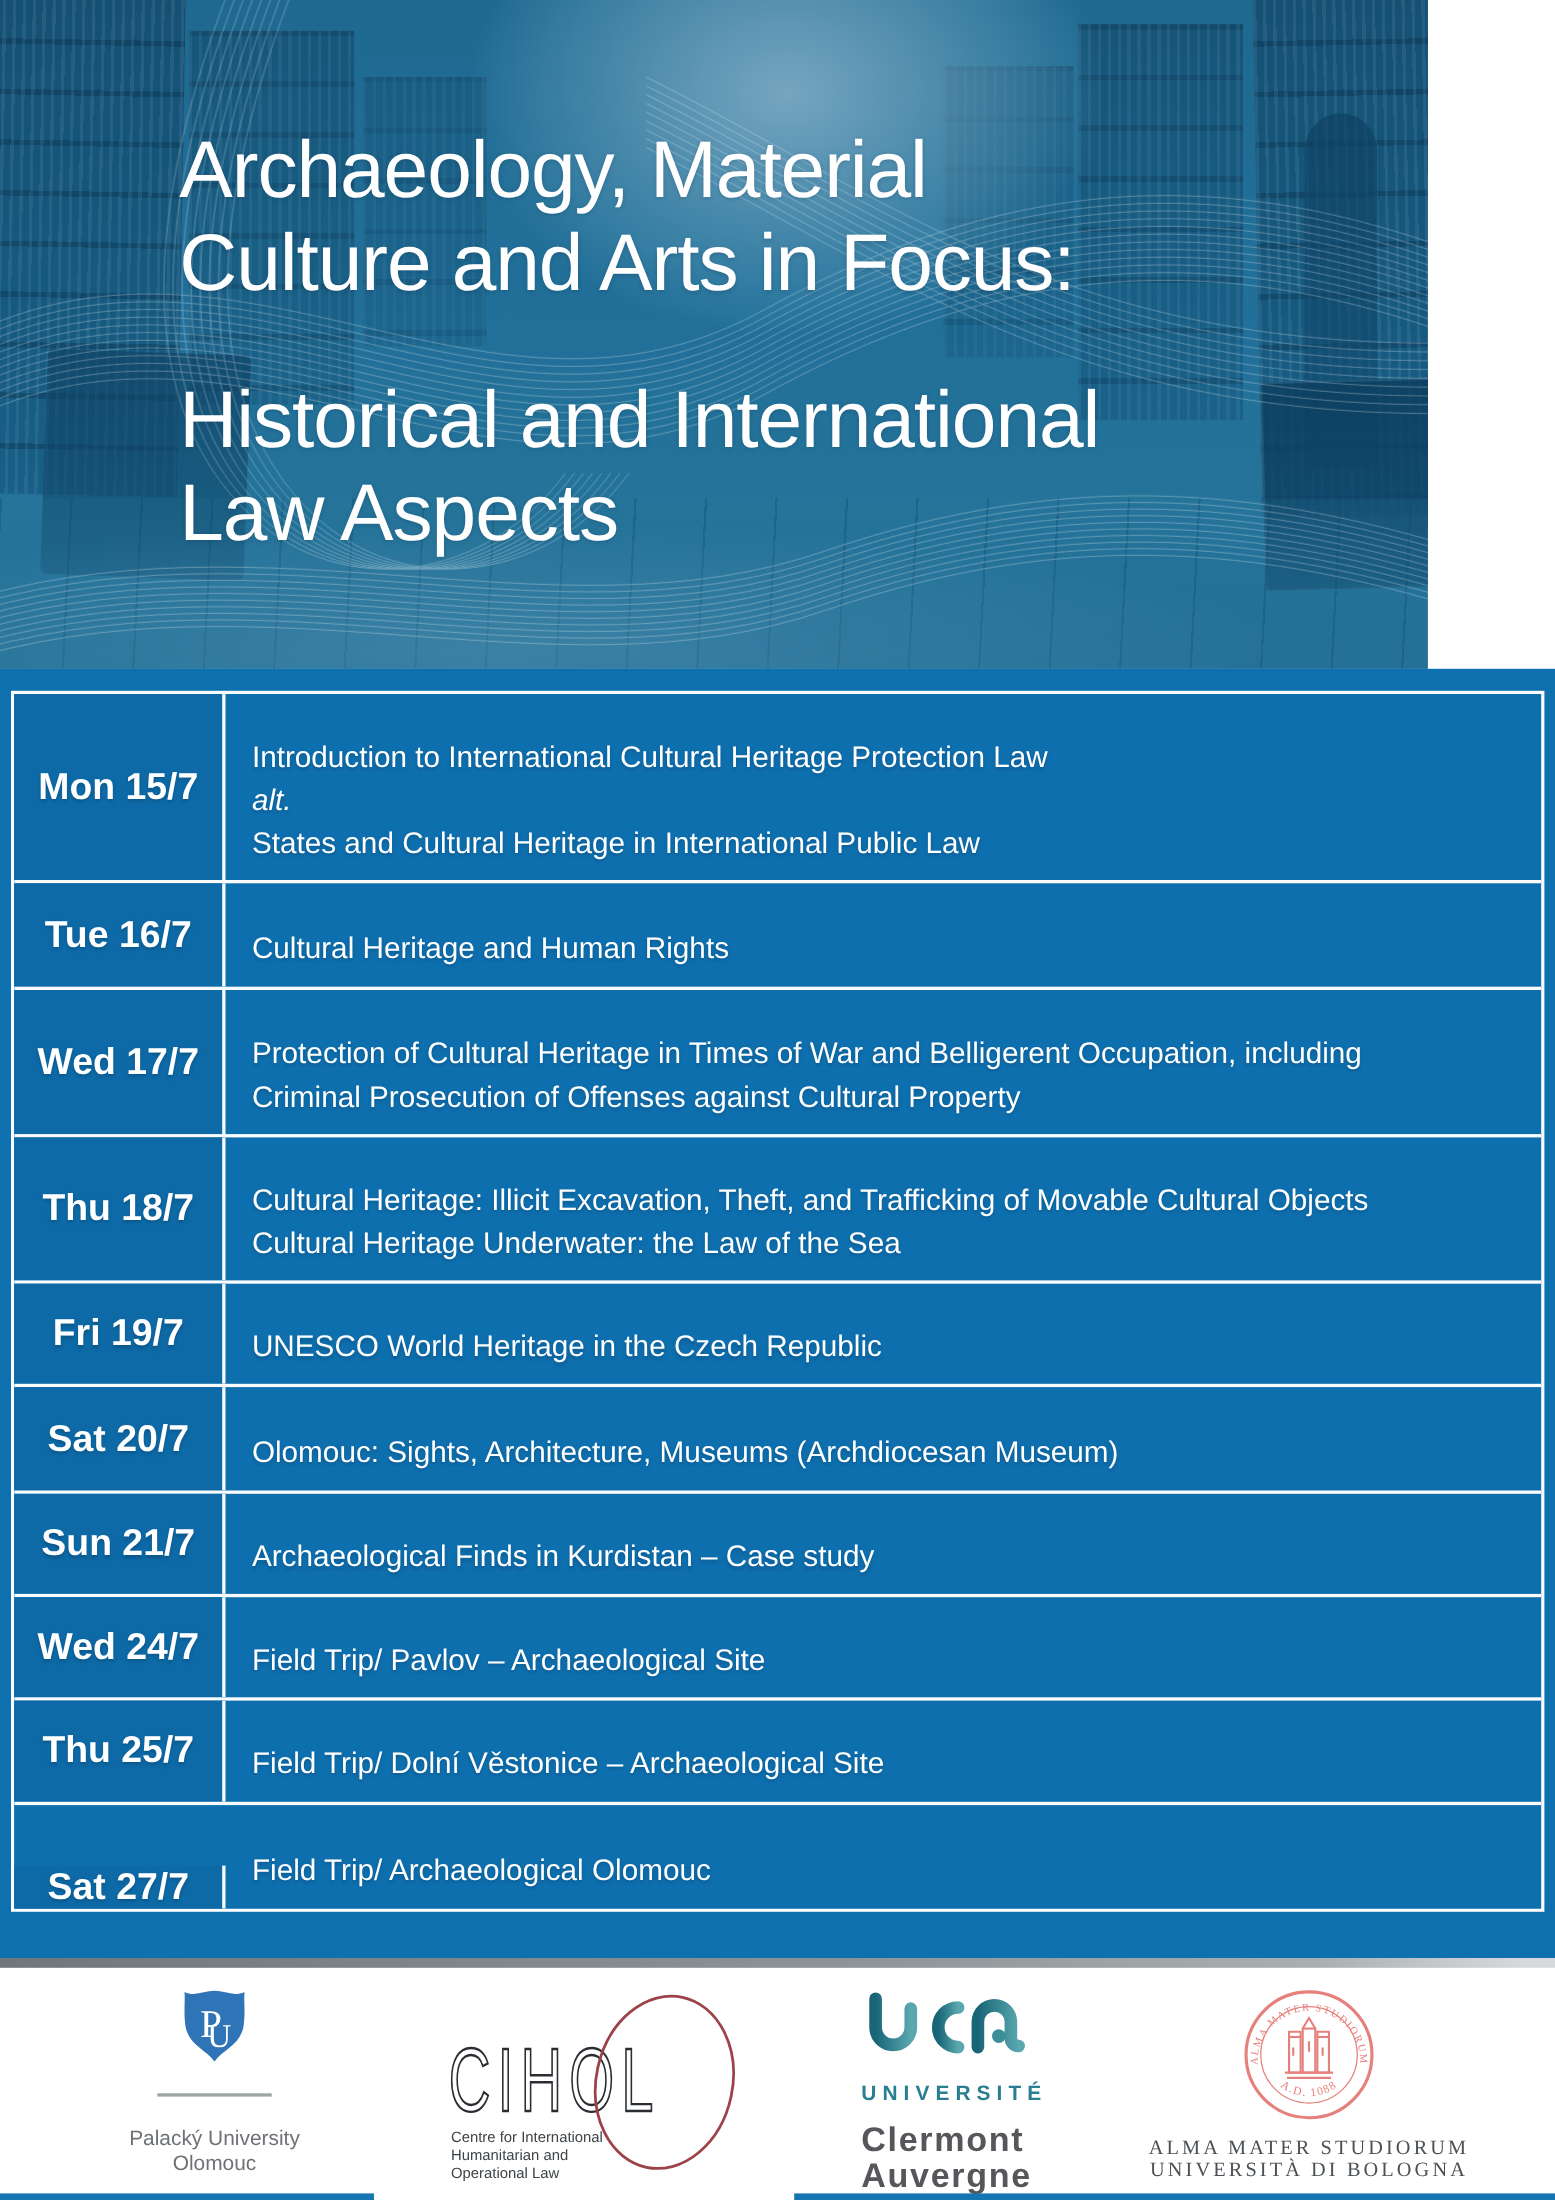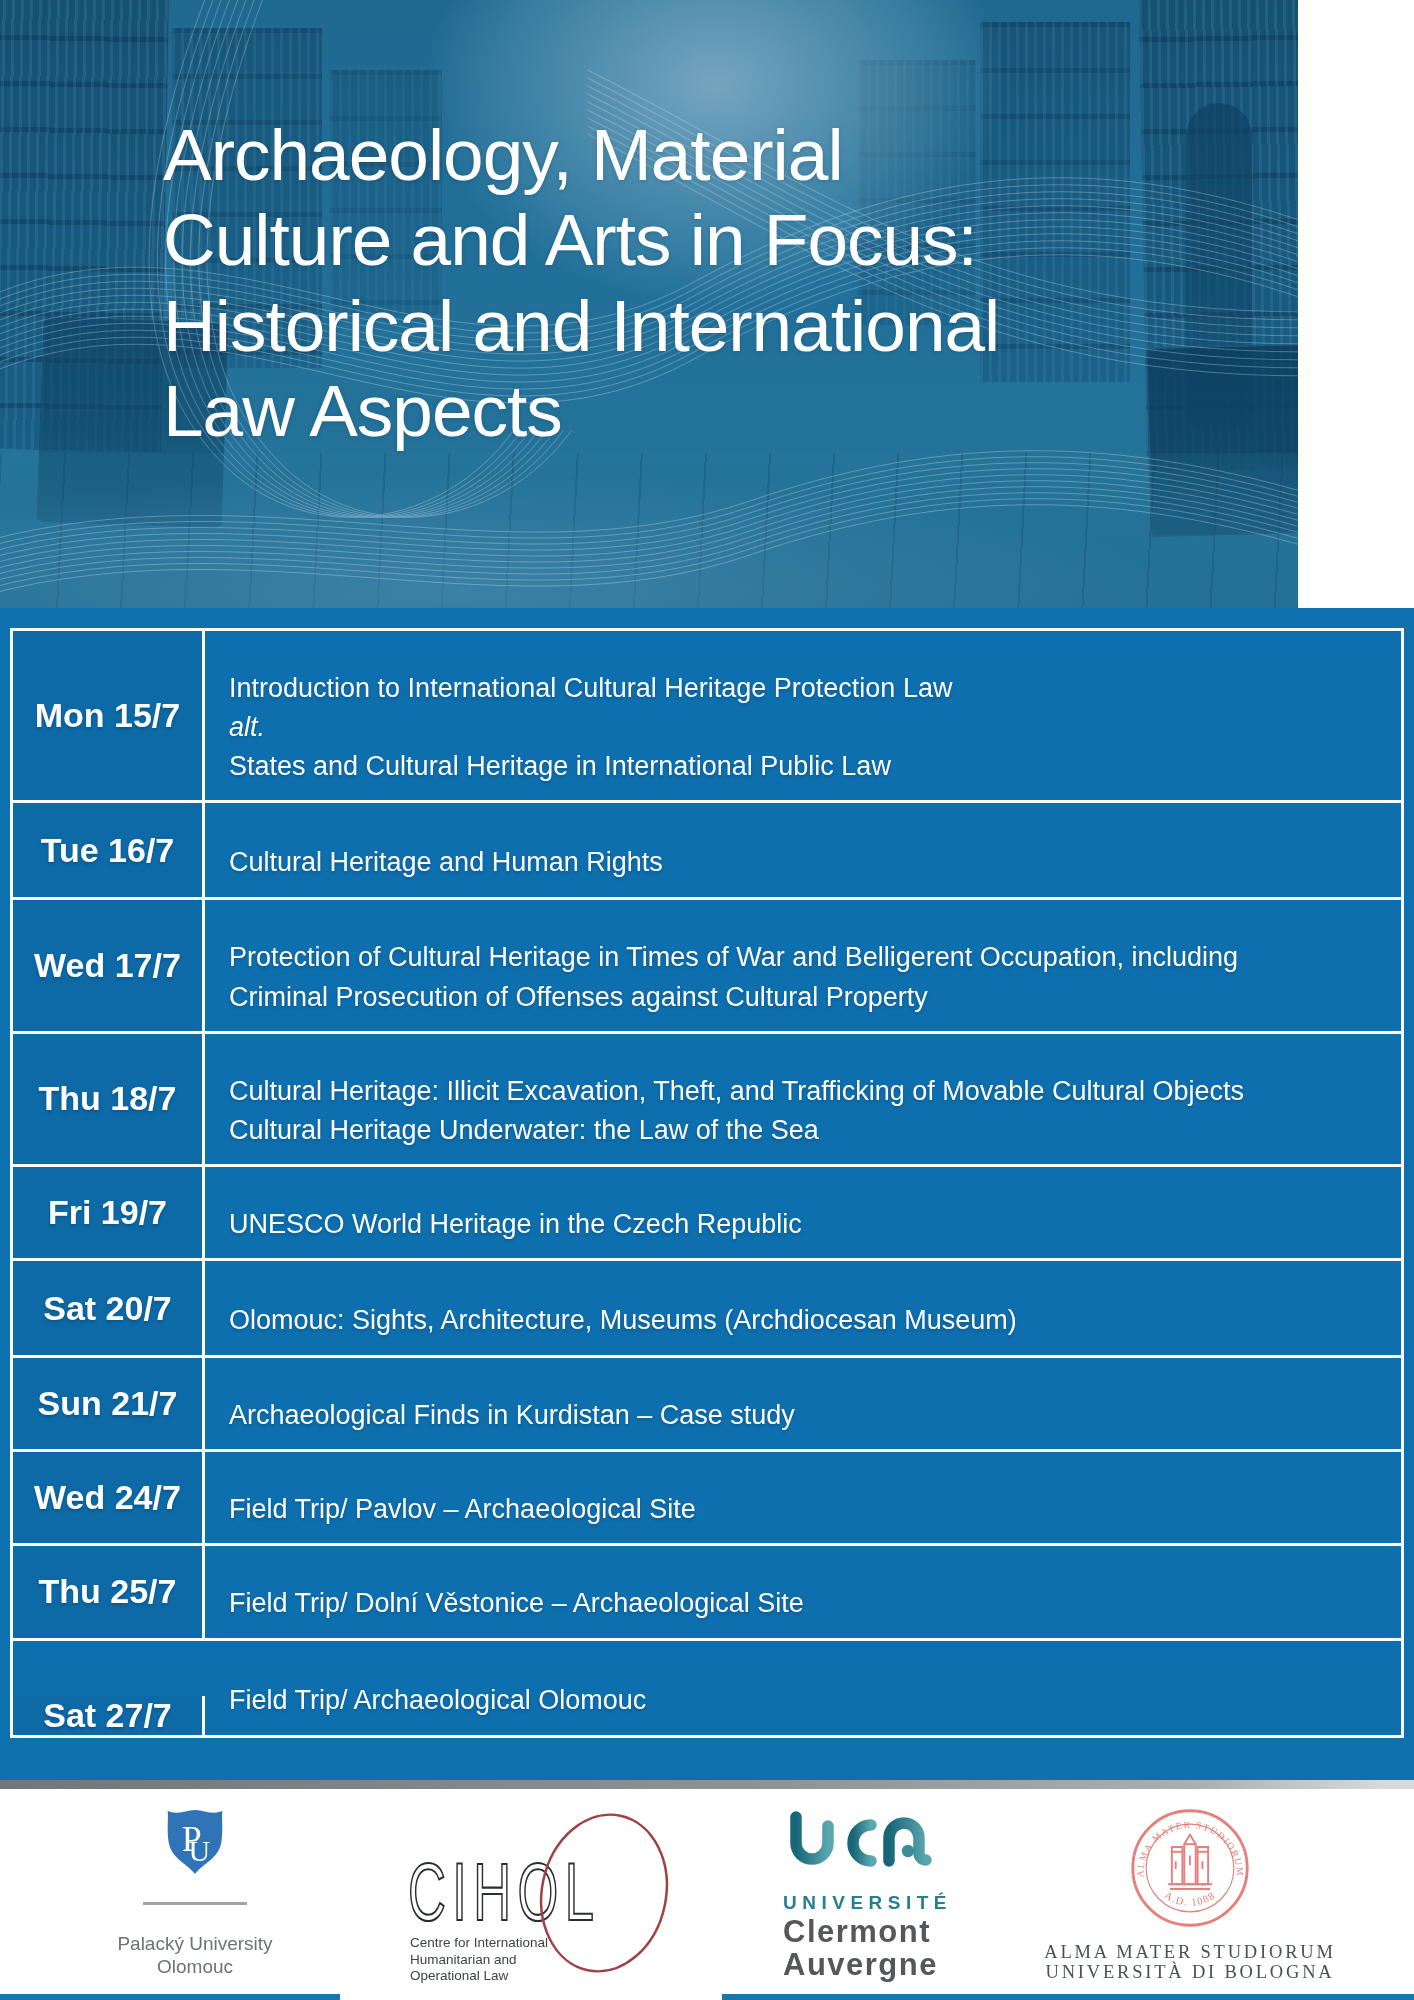--- a/index.html
+++ b/index.html
@@ -38,21 +38,21 @@
     background:linear-gradient(180deg, rgba(10,40,60,.8), rgba(16,56,80,.7));}
   .cabinet{position:absolute;left:1148px;top:345px;width:176px;height:186px;border-radius:4px;
     border:2px solid rgba(200,220,230,.15);transform:rotate(-1.5deg);
     background:linear-gradient(180deg, rgba(8,30,48,.85), rgba(12,40,62,.75));}
   .hero-overlay{position:absolute;inset:0;
     background:linear-gradient(180deg, rgba(20,95,145,.42), rgba(18,100,150,.48) 70%, rgba(24,108,156,.52));}
   .mesh{position:absolute;inset:0;width:100%;height:100%;}
   .hero-title{position:absolute;left:163px;top:112px;color:#ffffff;}
   .hero-title p{margin:0;font-size:73px;line-height:1.17;letter-spacing:-1px;font-weight:400;
     text-shadow:0 1px 4px rgba(10,50,80,.25);}
-  .hero-title p + p{}
+  .hero-title p + p{margin-top:56px;}
   .hero-title span{display:block;}
   
   .schedule{position:absolute;left:0;top:608px;width:1414px;height:1172px;box-sizing:border-box;
     background:#0f70af;padding:20px 10px 0 10px;}
   .s-table{border:3px solid #fafcfd;}
   .row{display:flex;position:relative;background:#0e6fae;}
   .row + .row{border-top:3px solid #fafcfd;}
   .cell-date{width:189px;flex:0 0 189px;border-right:3px solid #fafcfd;background:#0d6aa7;
     display:flex;align-items:center;justify-content:center;
     color:#fff;font-weight:bold;font-size:34px;text-shadow:0 2px 3px rgba(8,48,78,.35);}
@@ -79,21 +79,21 @@
   
   .cihol{left:400px;top:0;width:320px;height:211px;}
   .cihol-word{position:absolute;top:62px;left:8px;font-size:82px;line-height:1;
     letter-spacing:10px;color:#2a2d31;transform:scaleX(.64);transform-origin:left top;
     -webkit-text-fill-color:transparent;-webkit-text-stroke:2.2px #2a2d31;}
   .cihol-ellipse{position:absolute;left:133px;top:22px;width:142px;height:164px;overflow:visible;}
   .cihol-desc{position:absolute;left:10px;top:146px;font-size:13.5px;line-height:1.24;color:#3e4347;}
   
   .uca{left:783px;top:19px;width:200px;}
   .uca-universite{margin-top:10px;color:#2a7e92;font-weight:bold;font-size:19px;letter-spacing:5.5px;}
-  .uca-name{margin-top:2px;color:#55575a;font-weight:bold;font-size:31px;line-height:1.06;letter-spacing:1.5px;}
+  .uca-name{margin-top:14px;color:#55575a;font-weight:bold;font-size:31px;line-height:1.06;letter-spacing:1.5px;}
   
   .bologna{left:1040px;top:17px;width:300px;text-align:center;}
   .bo-wordmark{margin-top:9px;font-family:"Liberation Serif", serif;font-size:18.5px;
     letter-spacing:2.8px;color:#4b5054;line-height:1.08;}
   
   .bar{position:absolute;bottom:0;height:6px;background:#1576b2;}
   .bar-left{left:0;width:340px;}
   .bar-right{left:722px;width:692px;}
 </style>
 </head>

